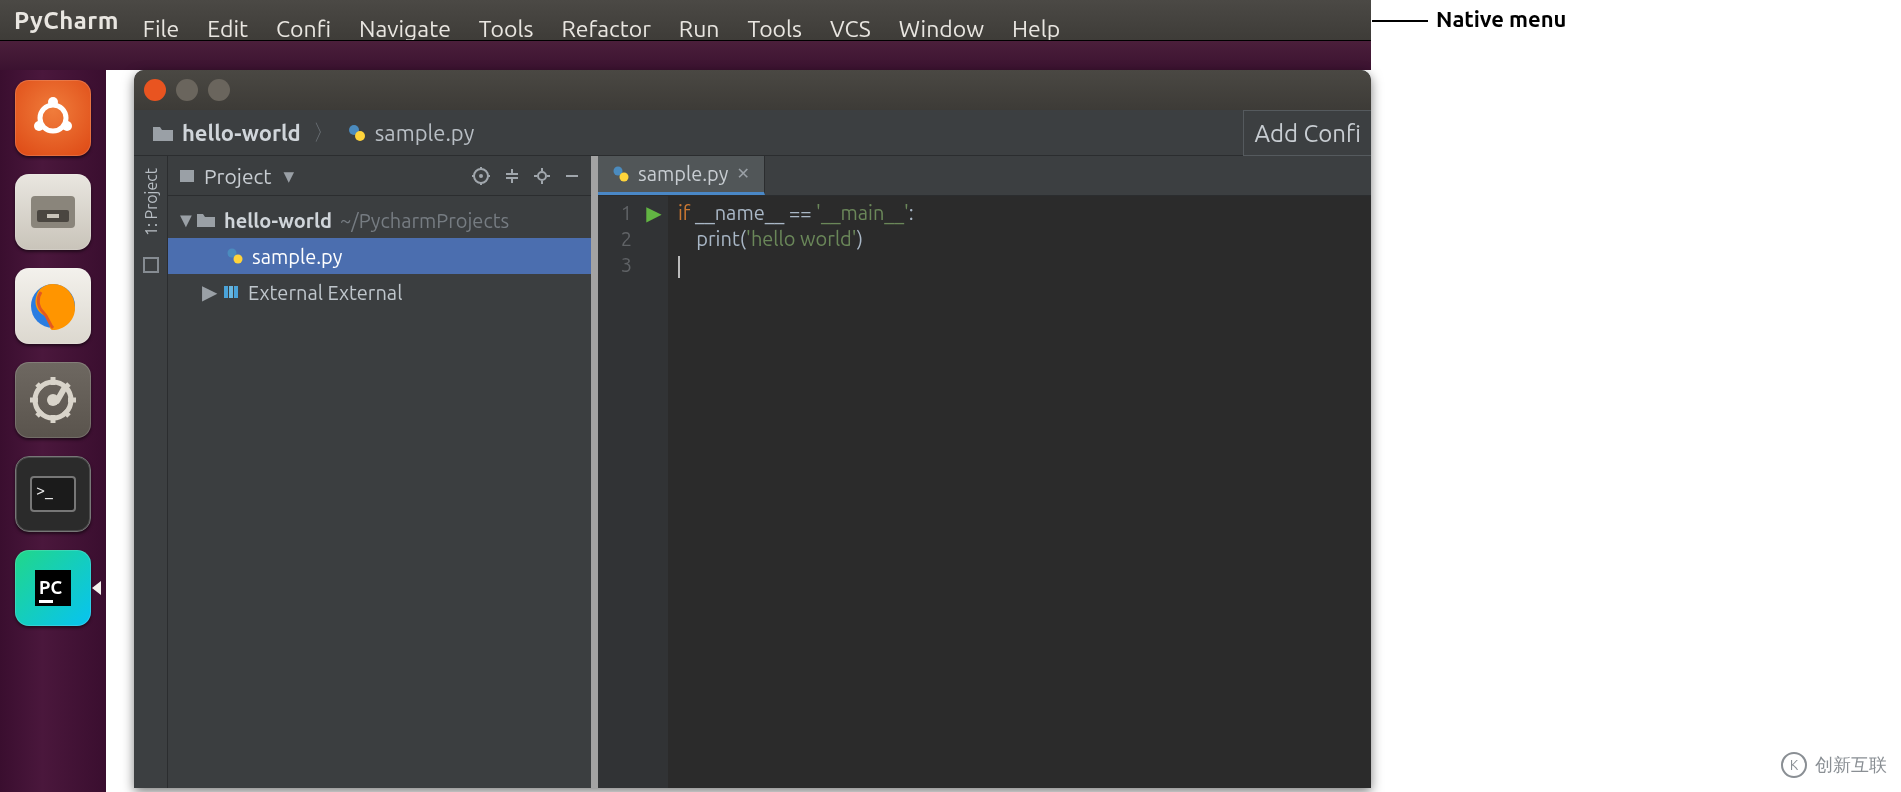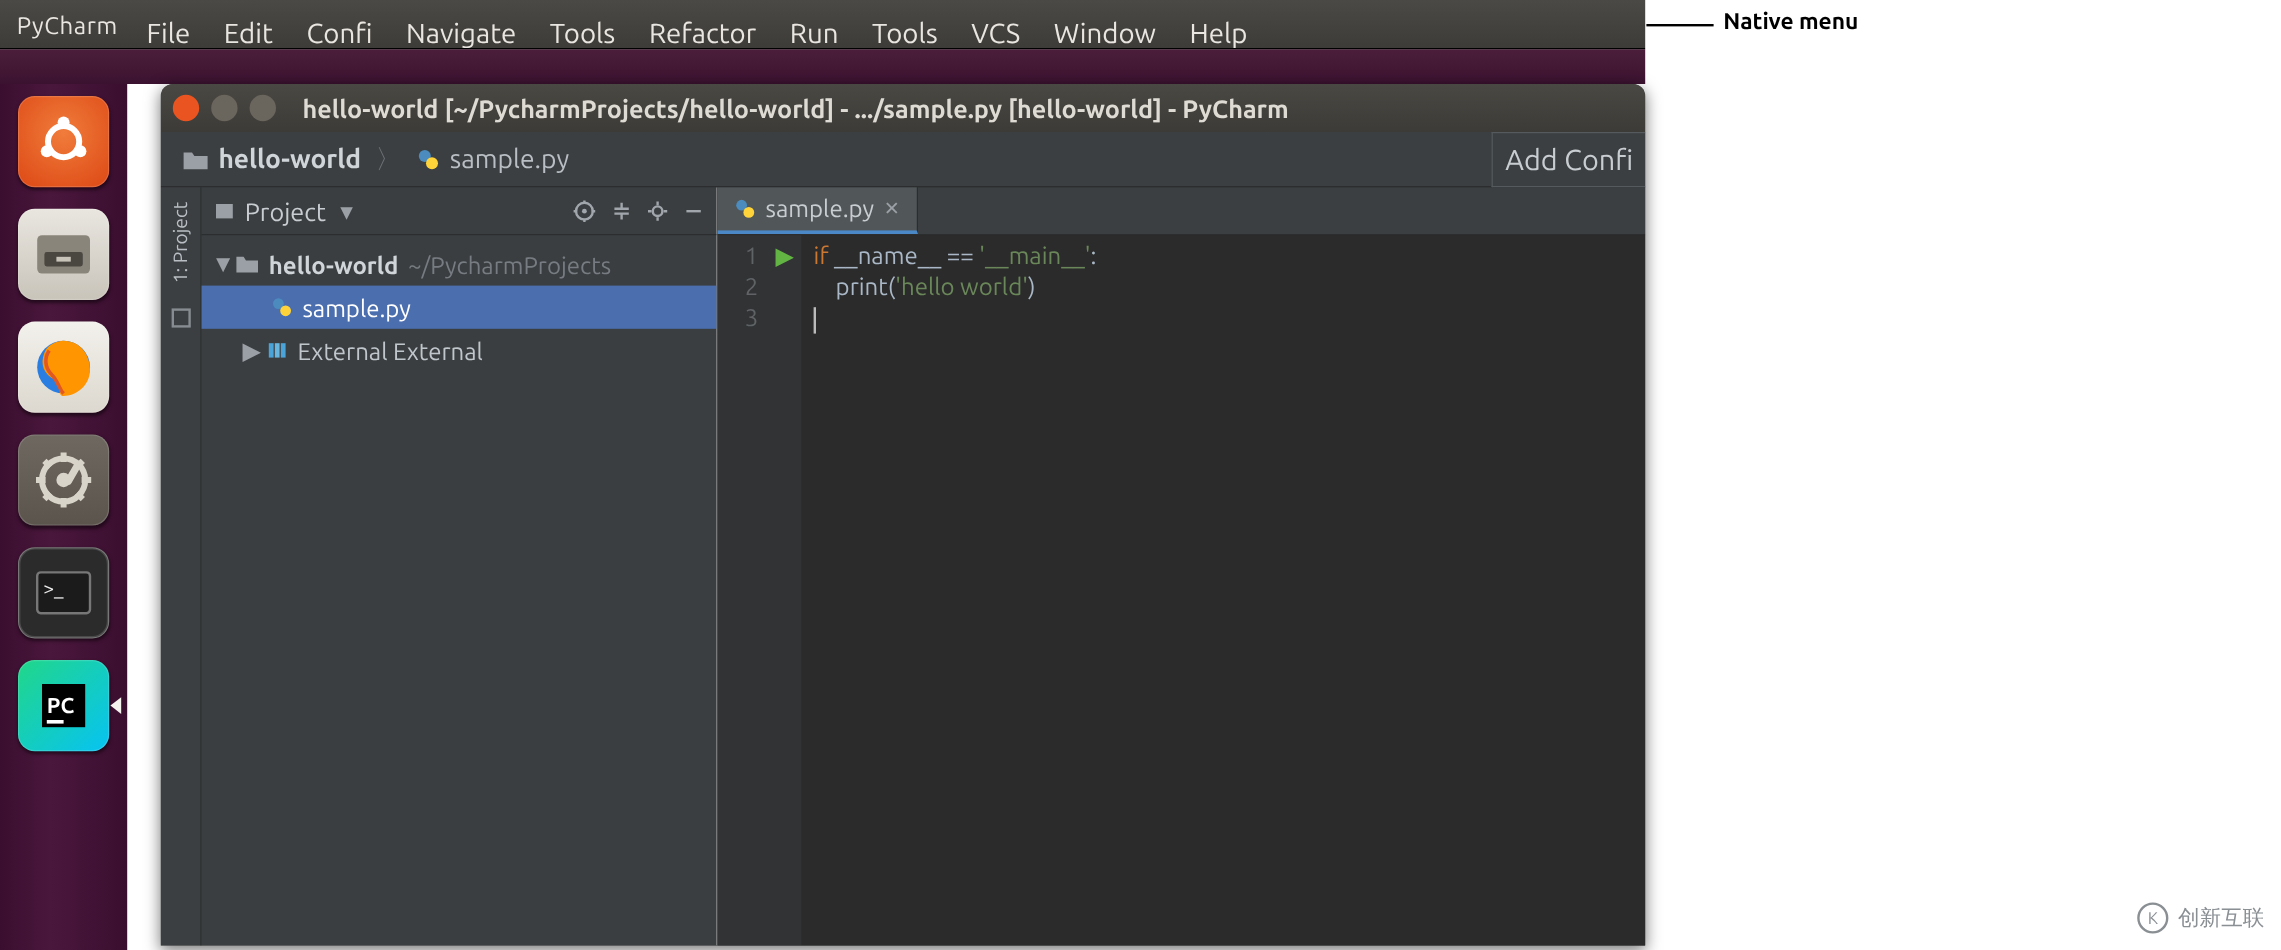--- a/index.html
+++ b/index.html
@@ -4,21 +4,21 @@
 <style>
   * { box-sizing: border-box; margin: 0; padding: 0; font-family: "Ubuntu", "Segoe UI", sans-serif; }
   body { width: 1901px; height: 792px; background: #ffffff; position: relative; overflow: hidden; }
 
   
   .menu-bar {
     position: absolute; top: 0; left: 0; width: 1371px; height: 40px;
     background: linear-gradient(to bottom, #4b4945, #3e3c38);
     display: flex; align-items: center; color: #e9e6e1; font-size: 23px;
   }
-  .menu-app-name { font-weight: 400; padding: 0 10px 0 14px; letter-spacing: 0.5px; font-size: 20px; }
+  .menu-app-name { font-weight: 700; padding: 0 10px 0 14px; letter-spacing: 0.5px; font-size: 24px; }
   .menu-item { padding: 0 14px; cursor: pointer; margin-top: 16px; }
 
   
   .under-bar {
     position: absolute; top: 40px; left: 0; width: 1371px; height: 30px;
     background: linear-gradient(to bottom, #4b1f3b, #3b1230);
     border-top: 1px solid #000;
   }
 
   
@@ -82,21 +82,21 @@
     width: 34px; background:#3c3f41; display:flex; flex-direction:column; align-items:center;
     padding-top: 6px; color:#a9b0b6; border-right:1px solid #2b2d2f;
   }
   .gutter-label {
     writing-mode: vertical-rl; transform: rotate(180deg);
     font-size:16px; padding:6px 0; color:#b8bec4;
   }
   .gutter-icon { margin-top: 14px; color:#868c92; }
 
   
-  .project-panel { width: 430px; background:#3b3e40; border-right:1px solid #a3a3a3; display:flex; flex-direction:column; }
+  .project-panel { width: 430px; background:#3b3e40; border-right:7px solid #a3a3a3; display:flex; flex-direction:column; }
   .project-header {
     height: 40px; display:flex; align-items:center; padding:0 10px;
     color:#c8cdd2; font-size:21px; gap:12px; border-bottom:1px solid #2b2d2f;
   }
   .project-header .title { display:flex; align-items:center; gap:8px; flex:1; }
   .header-icon { color:#a0a6ac; cursor:pointer; }
   .dropdown-caret { margin-left:4px; color:#9aa0a6; }
 
   .tree { padding: 6px 0; color:#bfc6cc; font-size:20px; }
   .tree-row { display:flex; align-items:center; height:36px; padding-left:8px; gap:8px; cursor:pointer; }
@@ -126,21 +126,21 @@
   .code-col { flex:1; padding:4px 10px 0 10px; color:#a9b7c6; background:#2b2b2b; line-height:26px; white-space:pre; }
   .kw { color:#cc7832; }
   .str { color:#6a8759;margin-top:19px; }
   .caret-line { display:inline-block; width:2px; height:22px; background:#bbbbbb; vertical-align:middle; }
 
   
   .annotation-line {
     position:absolute; top:20px; left:1372px; width:56px; height:2px; background:#000;
   }
   .annotation-text {
-    position:absolute; top:6px; left:1436px; font-weight:700; font-size:19px; color:#000;
+    position:absolute; top:6px; left:1436px; font-weight:700; font-size:22px; color:#000;
   }
   .watermark {
     position:absolute; right:14px; bottom:14px; color:#8a8f94; font-size:18px; display:flex; align-items:center; gap:8px;
   }
   .watermark-badge {
     width:26px; height:26px; border-radius:50%; border:2px solid #8a8f94; display:flex; align-items:center; justify-content:center; font-size:14px;
   }
 
   
   svg { display:block; }
@@ -218,21 +218,20 @@
       </svg>
     <div class="dock-running-marker"></div>
   </div>
 </div>
 
 <div class="pycharm-window">
   <div class="title-bar">
     <span class="win-btn win-close"></span>
     <span class="win-btn win-min"></span>
     <span class="win-btn win-max"></span>
-    <span class="title-text">hello-world [~/PycharmProjects/hello-world] - .../sample.py [hello-world] - PyCharm</span>
   </div>
 
   <div class="breadcrumb-bar">
     <span class="folder-icon">
       <svg width="22" height="18" viewBox="0 0 22 18">
           <path d="M1 3 h7 l2 3 h11 v11 H1 Z" fill="#9aa0a6"></path>
         </svg>
     </span>
     <span style="color:#d0d5da;font-weight:600">hello-world</span>
     <span class="breadcrumb-sep">〉</span>

